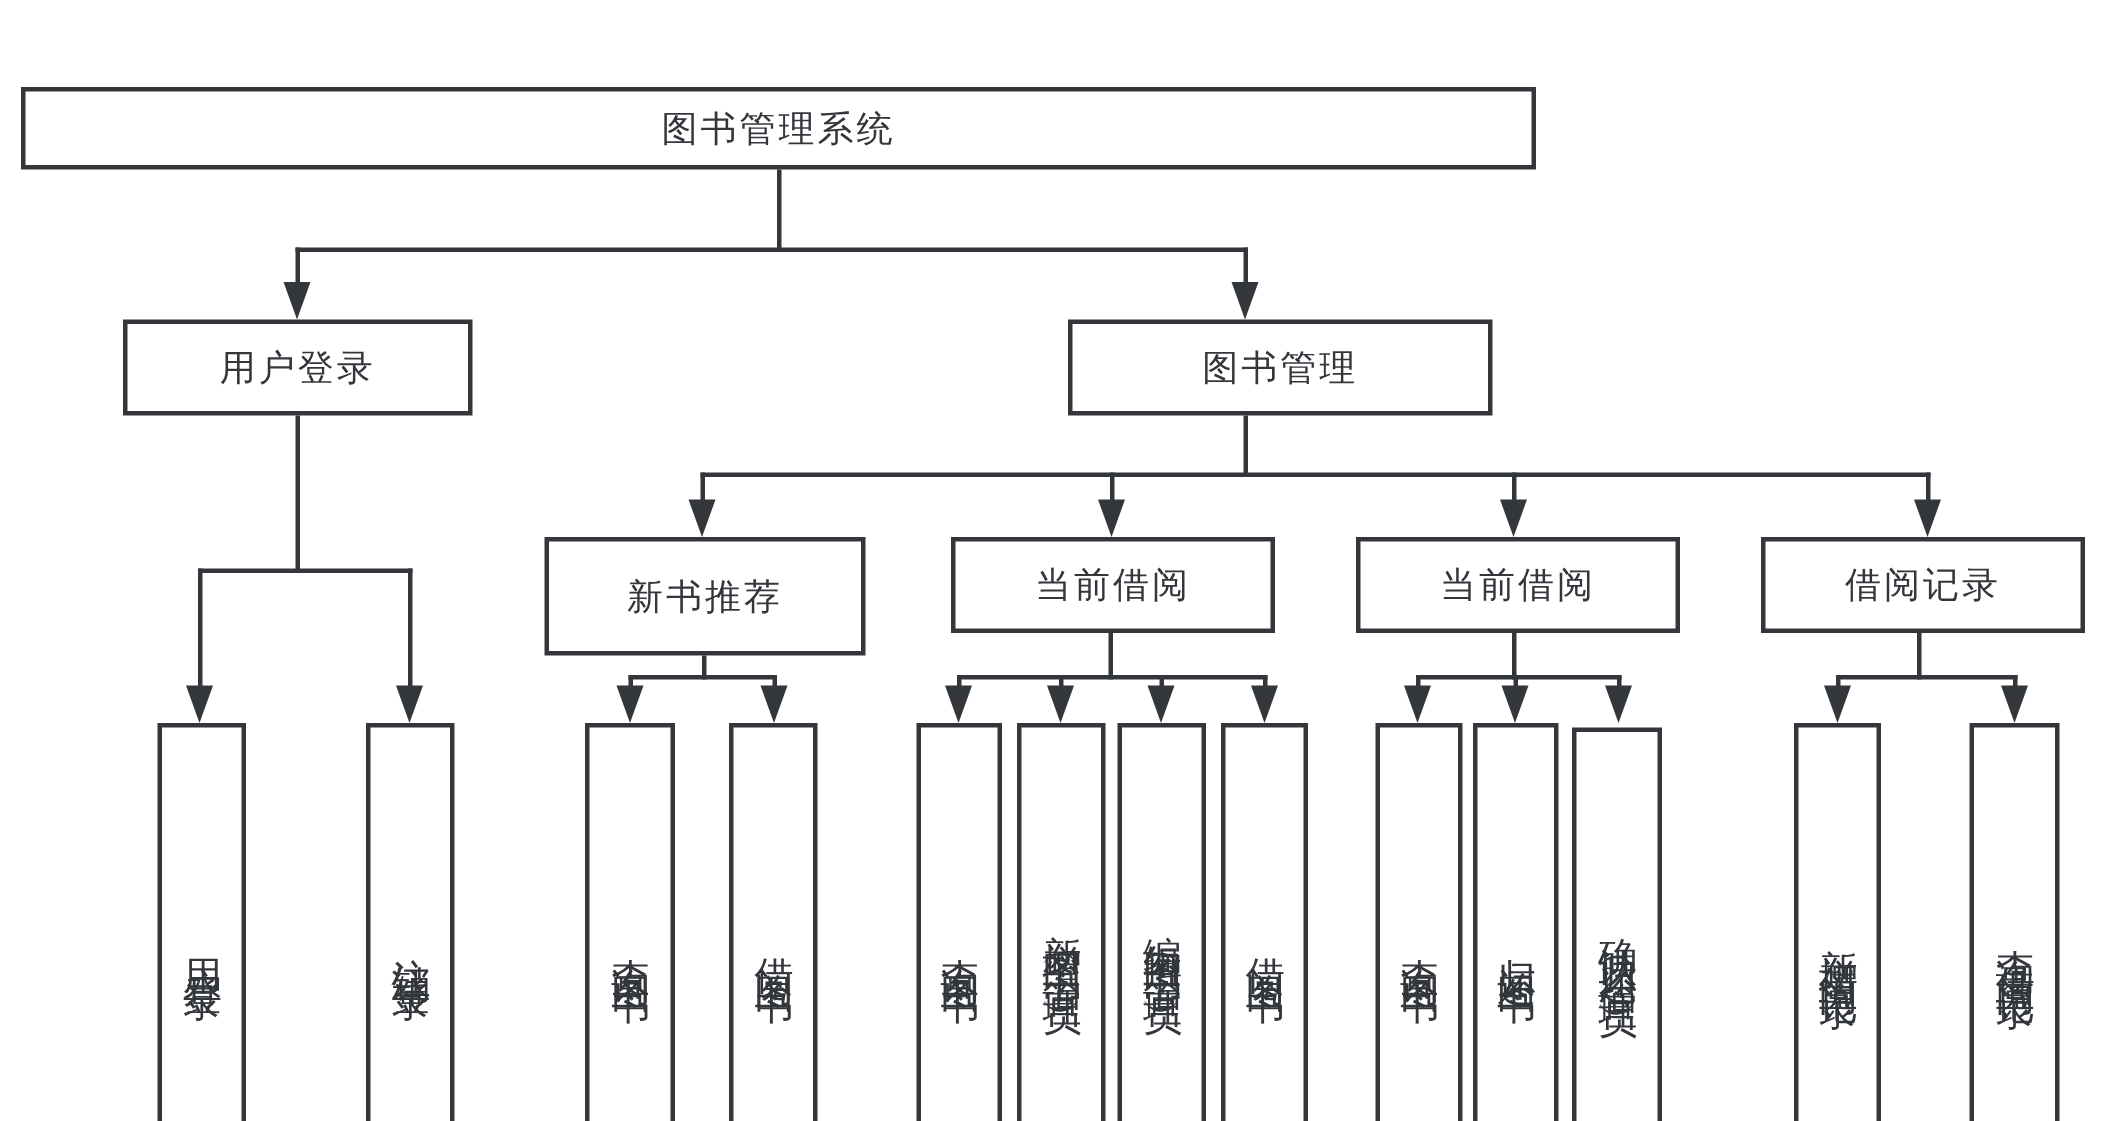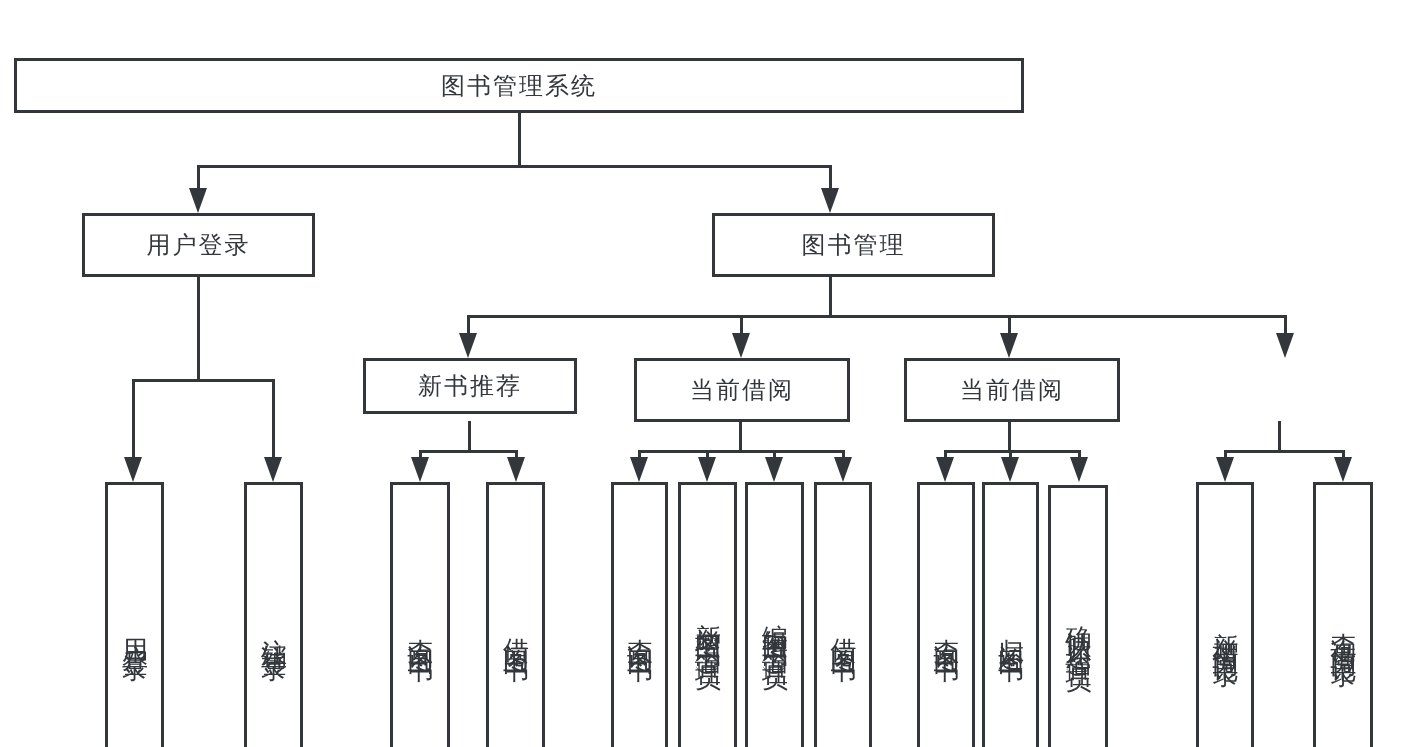--- a/index.html
+++ b/index.html
@@ -143,23 +143,24 @@
   <div class="arrow" style="left:1334px;top:405px;height:32px">
       <i class="stem"></i>
       <i class="head"></i>
     </div>
 
   <div class="node hnode" style="left:14px;top:13px;width:1010px;height:55px">图书管理系统</div>
 
   <div class="node hnode" style="left:82px;top:168px;width:233px;height:64px">用户登录</div>
   <div class="node hnode" style="left:712px;top:168px;width:283px;height:64px">图书管理</div>
 
-  <div class="node hnode" style="left:363px;top:313px;width:214px;height:56px">新书推荐</div>
+  <div class="node hnode" style="left:363px;top:313px;width:214px;height:79px">新书推荐</div>
   <div class="node hnode" style="left:634px;top:313px;width:216px;height:64px">当前借阅</div>
   <div class="node hnode" style="left:904px;top:313px;width:216px;height:64px">当前借阅</div>
+  <div class="node hnode" style="left:1174px;top:313px;width:216px;height:64px">借阅记录</div>
 
   <div class="node leaf" style="left:105px;top:437px;width:59px;height:296px">
       <span>用户登录</span>
     </div>
   <div class="node leaf" style="left:244px;top:437px;width:59px;height:296px">
       <span>注销登录</span>
     </div>
 
   <div class="node leaf" style="left:390px;top:437px;width:60px;height:296px">
       <span>查询图书</span>

